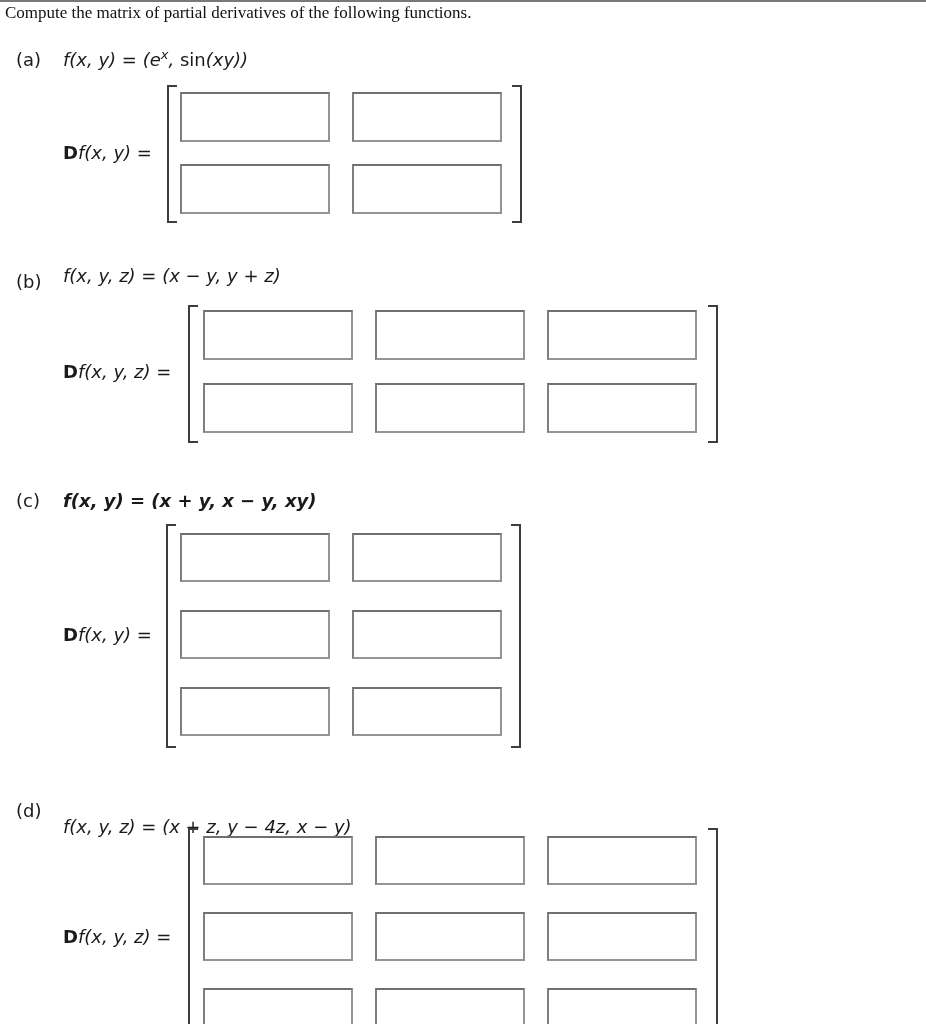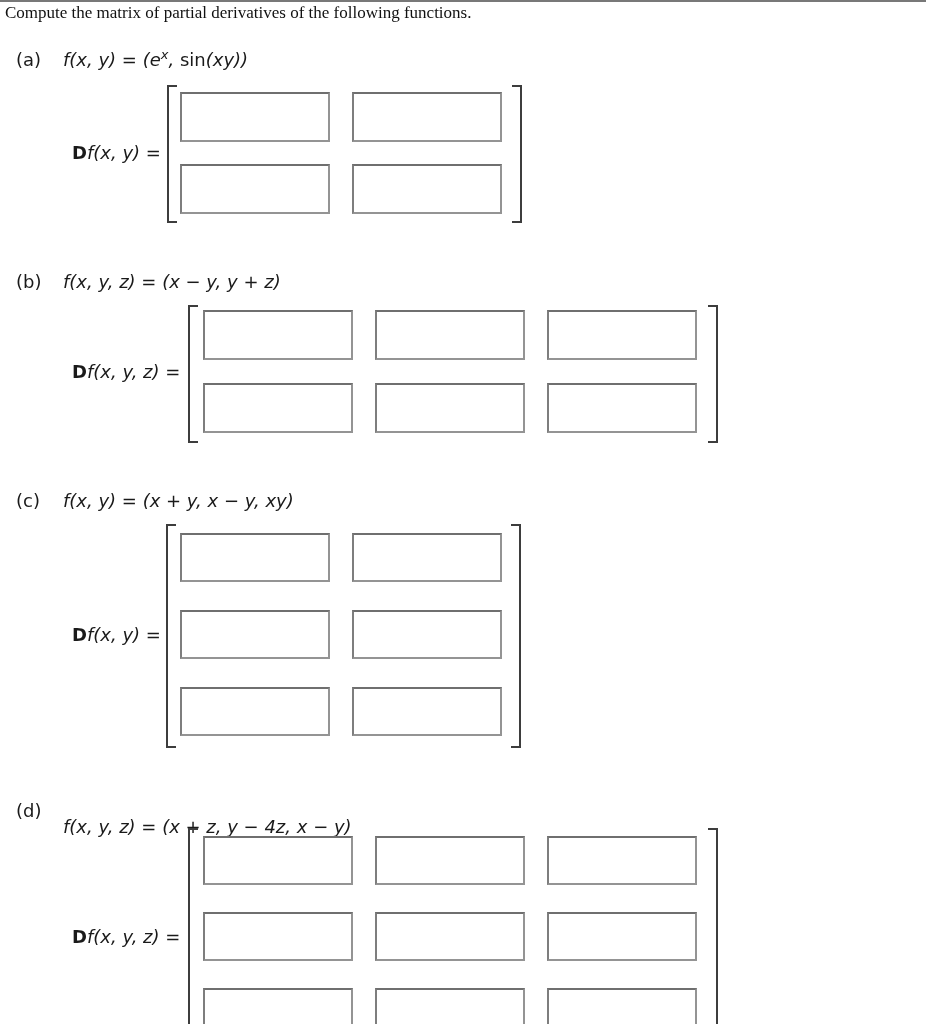--- a/index.html
+++ b/index.html
@@ -7,21 +7,21 @@
     width:926px;height:1024px;position:relative;overflow:hidden;
     background:#ffffff;color:#1a1a1a;
     font-family:"DejaVu Sans","Liberation Sans",sans-serif;
   }
   .top-rule{position:absolute;left:0;top:0;width:926px;height:2px;background:#787878;}
   .page-title{position:absolute;left:5px;top:3px;font-size:17px;line-height:20px;color:#111;font-family:Liberation Serif, serif;}
   .part-label{position:absolute;left:16px;font-size:18px;line-height:22px;font-style:normal;}
   .func{position:absolute;left:63px;font-size:18px;line-height:22px;font-style:italic;white-space:pre;}
   .func .fn{font-style:normal;}
   .func sup{font-size:13px;line-height:0;}
-  .mlabel{position:absolute;left:72px;font-size:18px;line-height:22px;white-space:pre;text-align:center;}
+  .mlabel{position:absolute;left:63px;font-size:18px;line-height:22px;white-space:pre;text-align:center;}
   .mlabel .dd{font-weight:bold;font-style:normal;}
   .mlabel .rest{font-style:italic;}
   .lbr,.rbr{position:absolute;width:10px;box-sizing:border-box;
     border-top:2px solid #3d3d3d;border-bottom:2px solid #3d3d3d;}
   .lbr{border-left:2px solid #3d3d3d;}
   .rbr{border-right:2px solid #3d3d3d;}
   .lbr.open,.rbr.open{border-bottom:none;}
   .grid{position:absolute;display:grid;}
   #grid-a{left:180px;top:92px;grid-template-columns:repeat(2,150px);column-gap:22px;row-gap:22px;}
   #grid-b{left:203px;top:310px;grid-template-columns:repeat(3,150px);column-gap:22px;row-gap:23px;}
@@ -46,37 +46,37 @@
 <div class="lbr" style="left:167px;top:85px;height:138px;"></div>
 <div class="rbr" style="left:512px;top:85px;height:138px;"></div>
 <div class="grid" id="grid-a">
   <div class="abox"></div>
   <div class="abox"></div>
   <div class="abox"></div>
   <div class="abox"></div>
 </div>
 
 <span class="part-label" style="top:271px;">(b)</span>
-<span class="func" style="top:271px;text-align:right;">f(x, y, z) = (x − y, y + z)</span>
+<span class="func" style="top:265px;text-align:right;">f(x, y, z) = (x − y, y + z)</span>
 
 <span class="mlabel" style="top:361px;"><span class="dd">D</span><span class="rest">f(x, y, z) =</span></span>
 
 <div class="lbr" style="left:188px;top:305px;height:138px;"></div>
 <div class="rbr" style="left:708px;top:305px;height:138px;"></div>
 <div class="grid" id="grid-b">
   <div class="abox"></div>
   <div class="abox"></div>
   <div class="abox"></div>
   <div class="abox"></div>
   <div class="abox"></div>
   <div class="abox"></div>
 </div>
 
 <span class="part-label" style="top:490px;">(c)</span>
-<span class="func" style="top:490px;">f(x, y) = (x + y, x − y, xy)</span>
+<span class="func" style="top:490px;font-weight:bold;">f(x, y) = (x + y, x − y, xy)</span>
 
 <span class="mlabel" style="top:624px;"><span class="dd">D</span><span class="rest">f(x, y) =</span></span>
 
 <div class="lbr" style="left:166px;top:524px;height:224px;"></div>
 <div class="rbr" style="left:511px;top:524px;height:224px;"></div>
 <div class="grid" id="grid-c">
   <div class="abox"></div>
   <div class="abox"></div>
   <div class="abox"></div>
   <div class="abox"></div>

